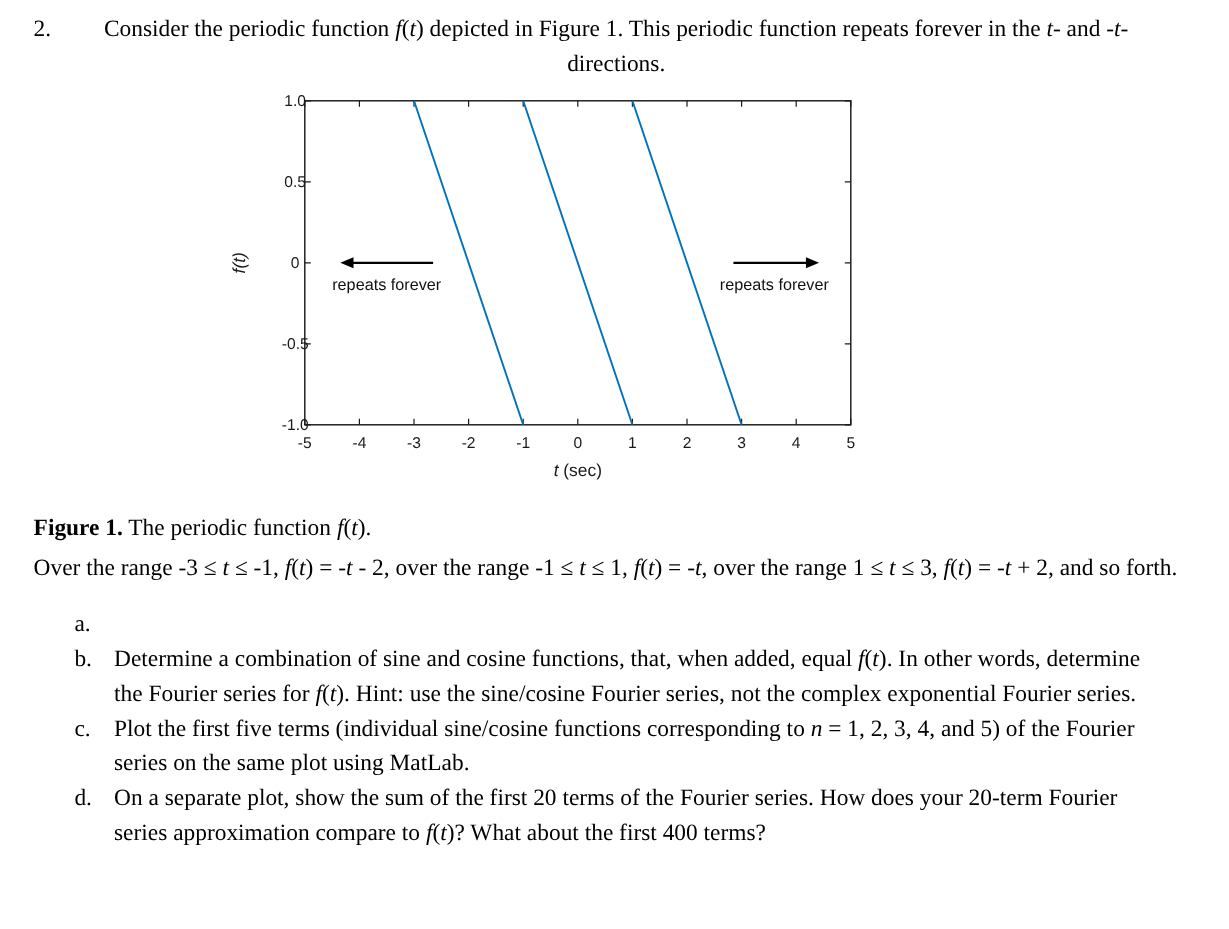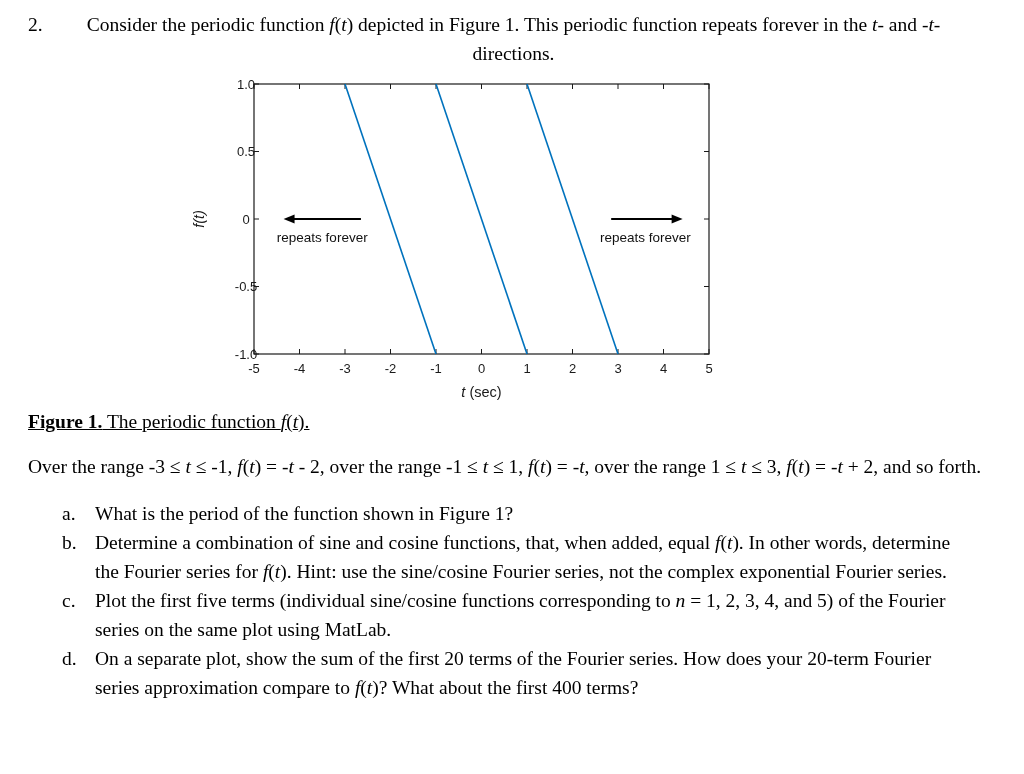--- a/index.html
+++ b/index.html
@@ -7,22 +7,22 @@
     width: 1024px; height: 774px;
     font-family: "Liberation Serif", serif;
     font-size: 19.5px; line-height: 29px; color: #000;
     overflow: hidden;
   }
   .content { padding: 10px 30px 0 28px; }
   .row { display: flex; }
   .num { width: 33px; flex: none; }
   .intro-text { max-width: 905px; text-align: center; }
   .figure-wrap { margin: 6px 0 0 158px; }
-  .caption { margin-top: 5px; text-decoration: underline; }
-  .range-para { margin-top: 16px; max-width: 966px; }
+  .caption { margin-top: 24px; }
+  .range-para { margin-top: 4px; max-width: 966px; }
   .questions { margin-top: 18px; margin-left: 34px; }
   .q-row { display: flex; }
   .q-label { width: 33px; flex: none; }
   .q-text { max-width: 860px; }
   svg { display: block; }
   svg text.tick { font-family: "Liberation Sans", sans-serif; font-size: 13px; fill: #1a1a1a; text-anchor: middle; }
   svg text.axlabel { font-family: "Liberation Sans", sans-serif; font-size: 14.5px; fill: #1a1a1a; }
   svg text.anno { font-family: "Liberation Sans", sans-serif; font-size: 13.5px; fill: #111; }
 </style>
 </head>
@@ -100,21 +100,20 @@
       </svg>
   </div>
 
   <div class="caption"><b>Figure 1.</b> The periodic function <i>f</i>(<i>t</i>).</div>
 
   <div class="range-para">Over the range -3 ≤ <i>t</i> ≤ -1, <i>f</i>(<i>t</i>) = -<i>t</i> - 2, over the range -1 ≤ <i>t</i> ≤ 1, <i>f</i>(<i>t</i>) = -<i>t</i>, over the range 1 ≤ <i>t</i> ≤ 3, <i>f</i>(<i>t</i>) = -<i>t</i> + 2, and so forth.</div>
 
   <div class="questions">
     <div class="q-row">
       <div class="q-label">a.</div>
-      <div class="q-text">What is the period of the function shown in Figure 1?</div>
     </div>
     <div class="q-row">
       <div class="q-label">b.</div>
       <div class="q-text">Determine a combination of sine and cosine functions, that, when added, equal <i>f</i>(<i>t</i>). In other words, determine the Fourier series for <i>f</i>(<i>t</i>). Hint: use the sine/cosine Fourier series, not the complex exponential Fourier series.</div>
     </div>
     <div class="q-row">
       <div class="q-label">c.</div>
       <div class="q-text">Plot the first five terms (individual sine/cosine functions corresponding to <i>n</i> = 1, 2, 3, 4, and 5) of the Fourier series on the same plot using MatLab.</div>
     </div>
     <div class="q-row">

